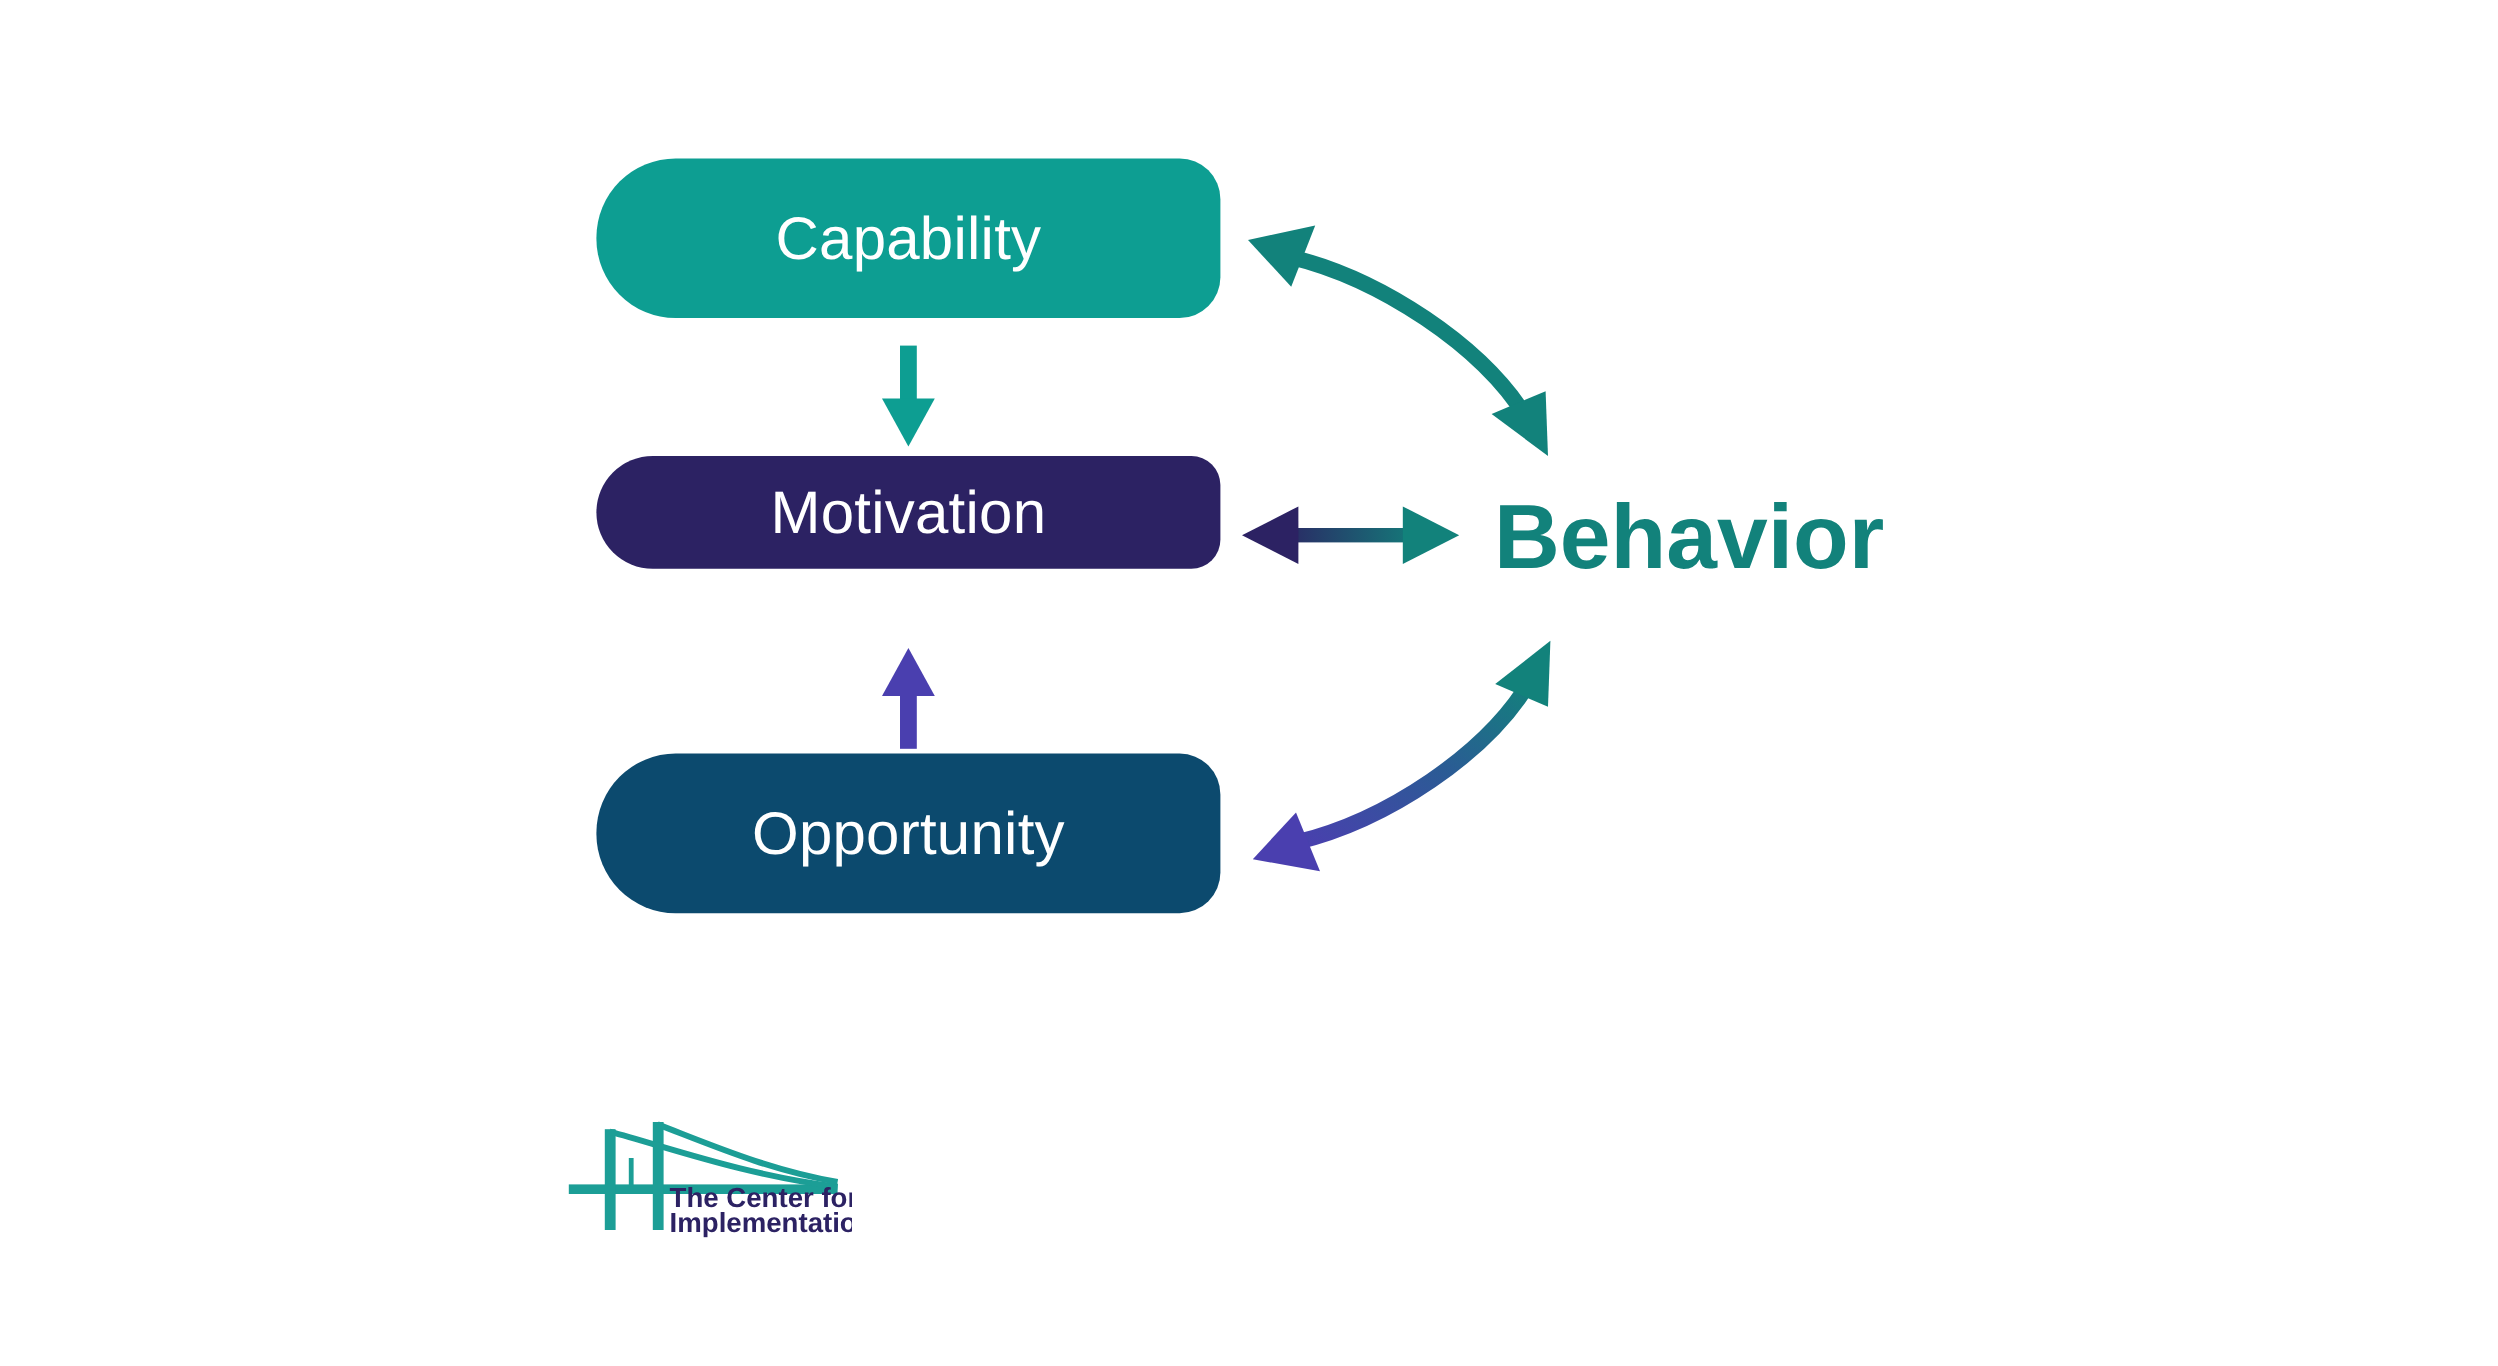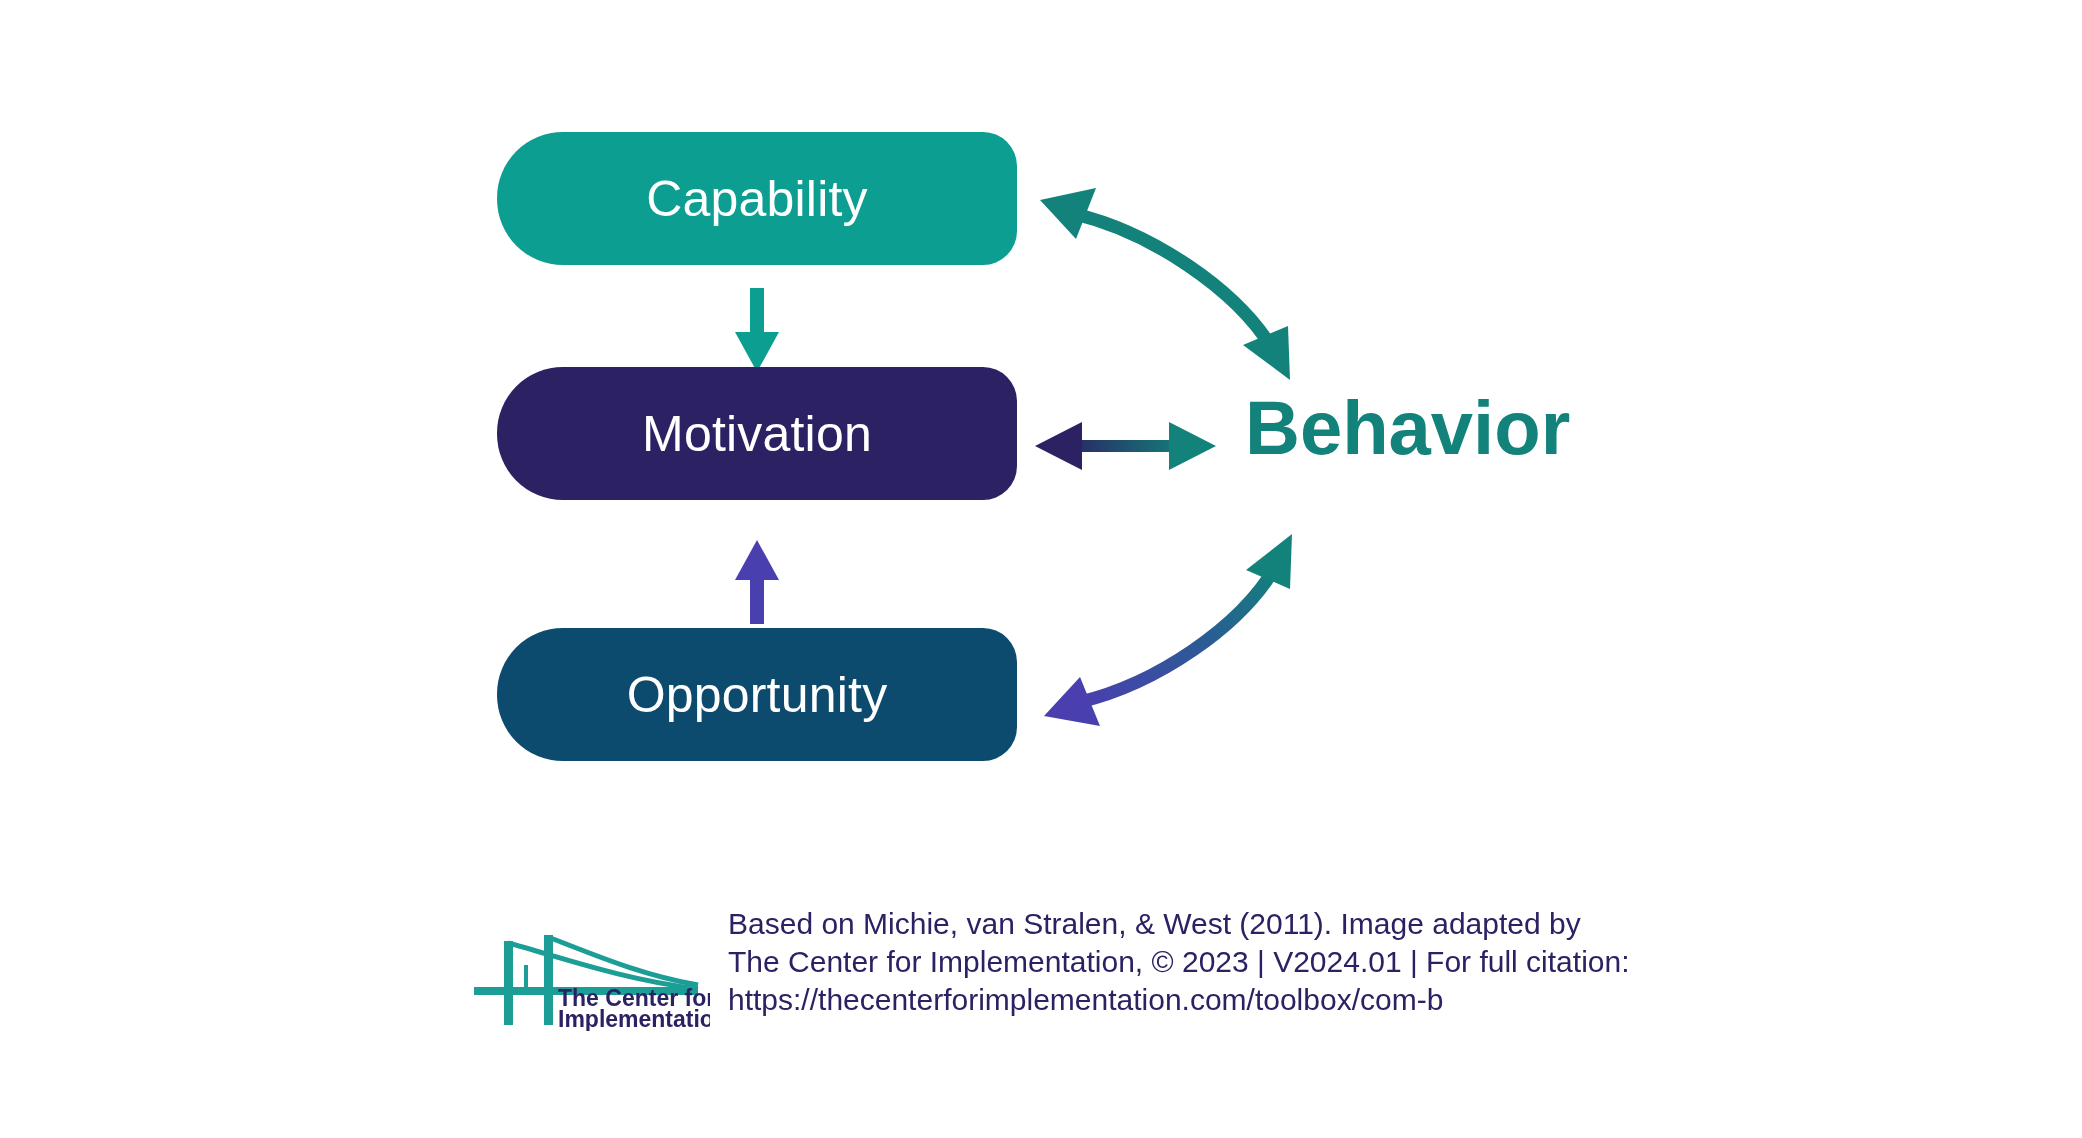--- a/index.html
+++ b/index.html
@@ -45,43 +45,44 @@
   #node-capability {
     left: 497px;
     top: 132px;
     width: 520px;
     height: 133px;
     background: #0D9E92;
     border-radius: 66px 34px 34px 66px;
   }
   #node-motivation {
     left: 497px;
-    top: 367px;
+    top: 380px;
     width: 520px;
-    height: 133px;
+    height: 94px;
     background: #2C2263;
     border-radius: 66px 34px 34px 66px;
   }
   #node-opportunity {
     left: 497px;
     top: 628px;
     width: 520px;
     height: 133px;
     background: #0c4a6e;
     border-radius: 66px 34px 34px 66px;
   }
 
   
   #node-behavior {
     position: absolute;
     left: 1245px;
     top: 390px;
     width: 400px;
     height: 116px;
     display: flex;
+    align-items: center;
     justify-content: flex-start;
   }
   #node-behavior .behavior-label {
     font-size: 76px;
     font-weight: bold;
     color: #12827B;
     line-height: 1;
     white-space: nowrap;
   }
 
@@ -198,21 +199,16 @@
 
         <path d="M 78 24 C 120 40 170 62 228 72" stroke="#1C9E96" stroke-width="5" fill="none"></path>
 
         <rect x="54" y="52" width="4" height="24" fill="#1C9E96"></rect>
 
         <text x="88" y="93" fill="#2C2263" font-family="Liberation Sans, sans-serif" font-size="23" font-weight="bold">The Center for</text>
         <text x="88" y="114" fill="#2C2263" font-family="Liberation Sans, sans-serif" font-size="23" font-weight="bold">Implementation</text>
       </svg>
     </div>
 
-    <div id="citation">
-      <span class="cite-line">Based on Michie, van Stralen, &amp; West (2011). Image adapted by</span>
-      <span class="cite-line">The Center for Implementation, © 2023 | V2024.01 | For full citation:</span>
-      <span class="cite-line">https://thecenterforimplementation.com/toolbox/com-b</span>
-    </div>
 
   </div>
 
 </div>
 
 </body></html>

